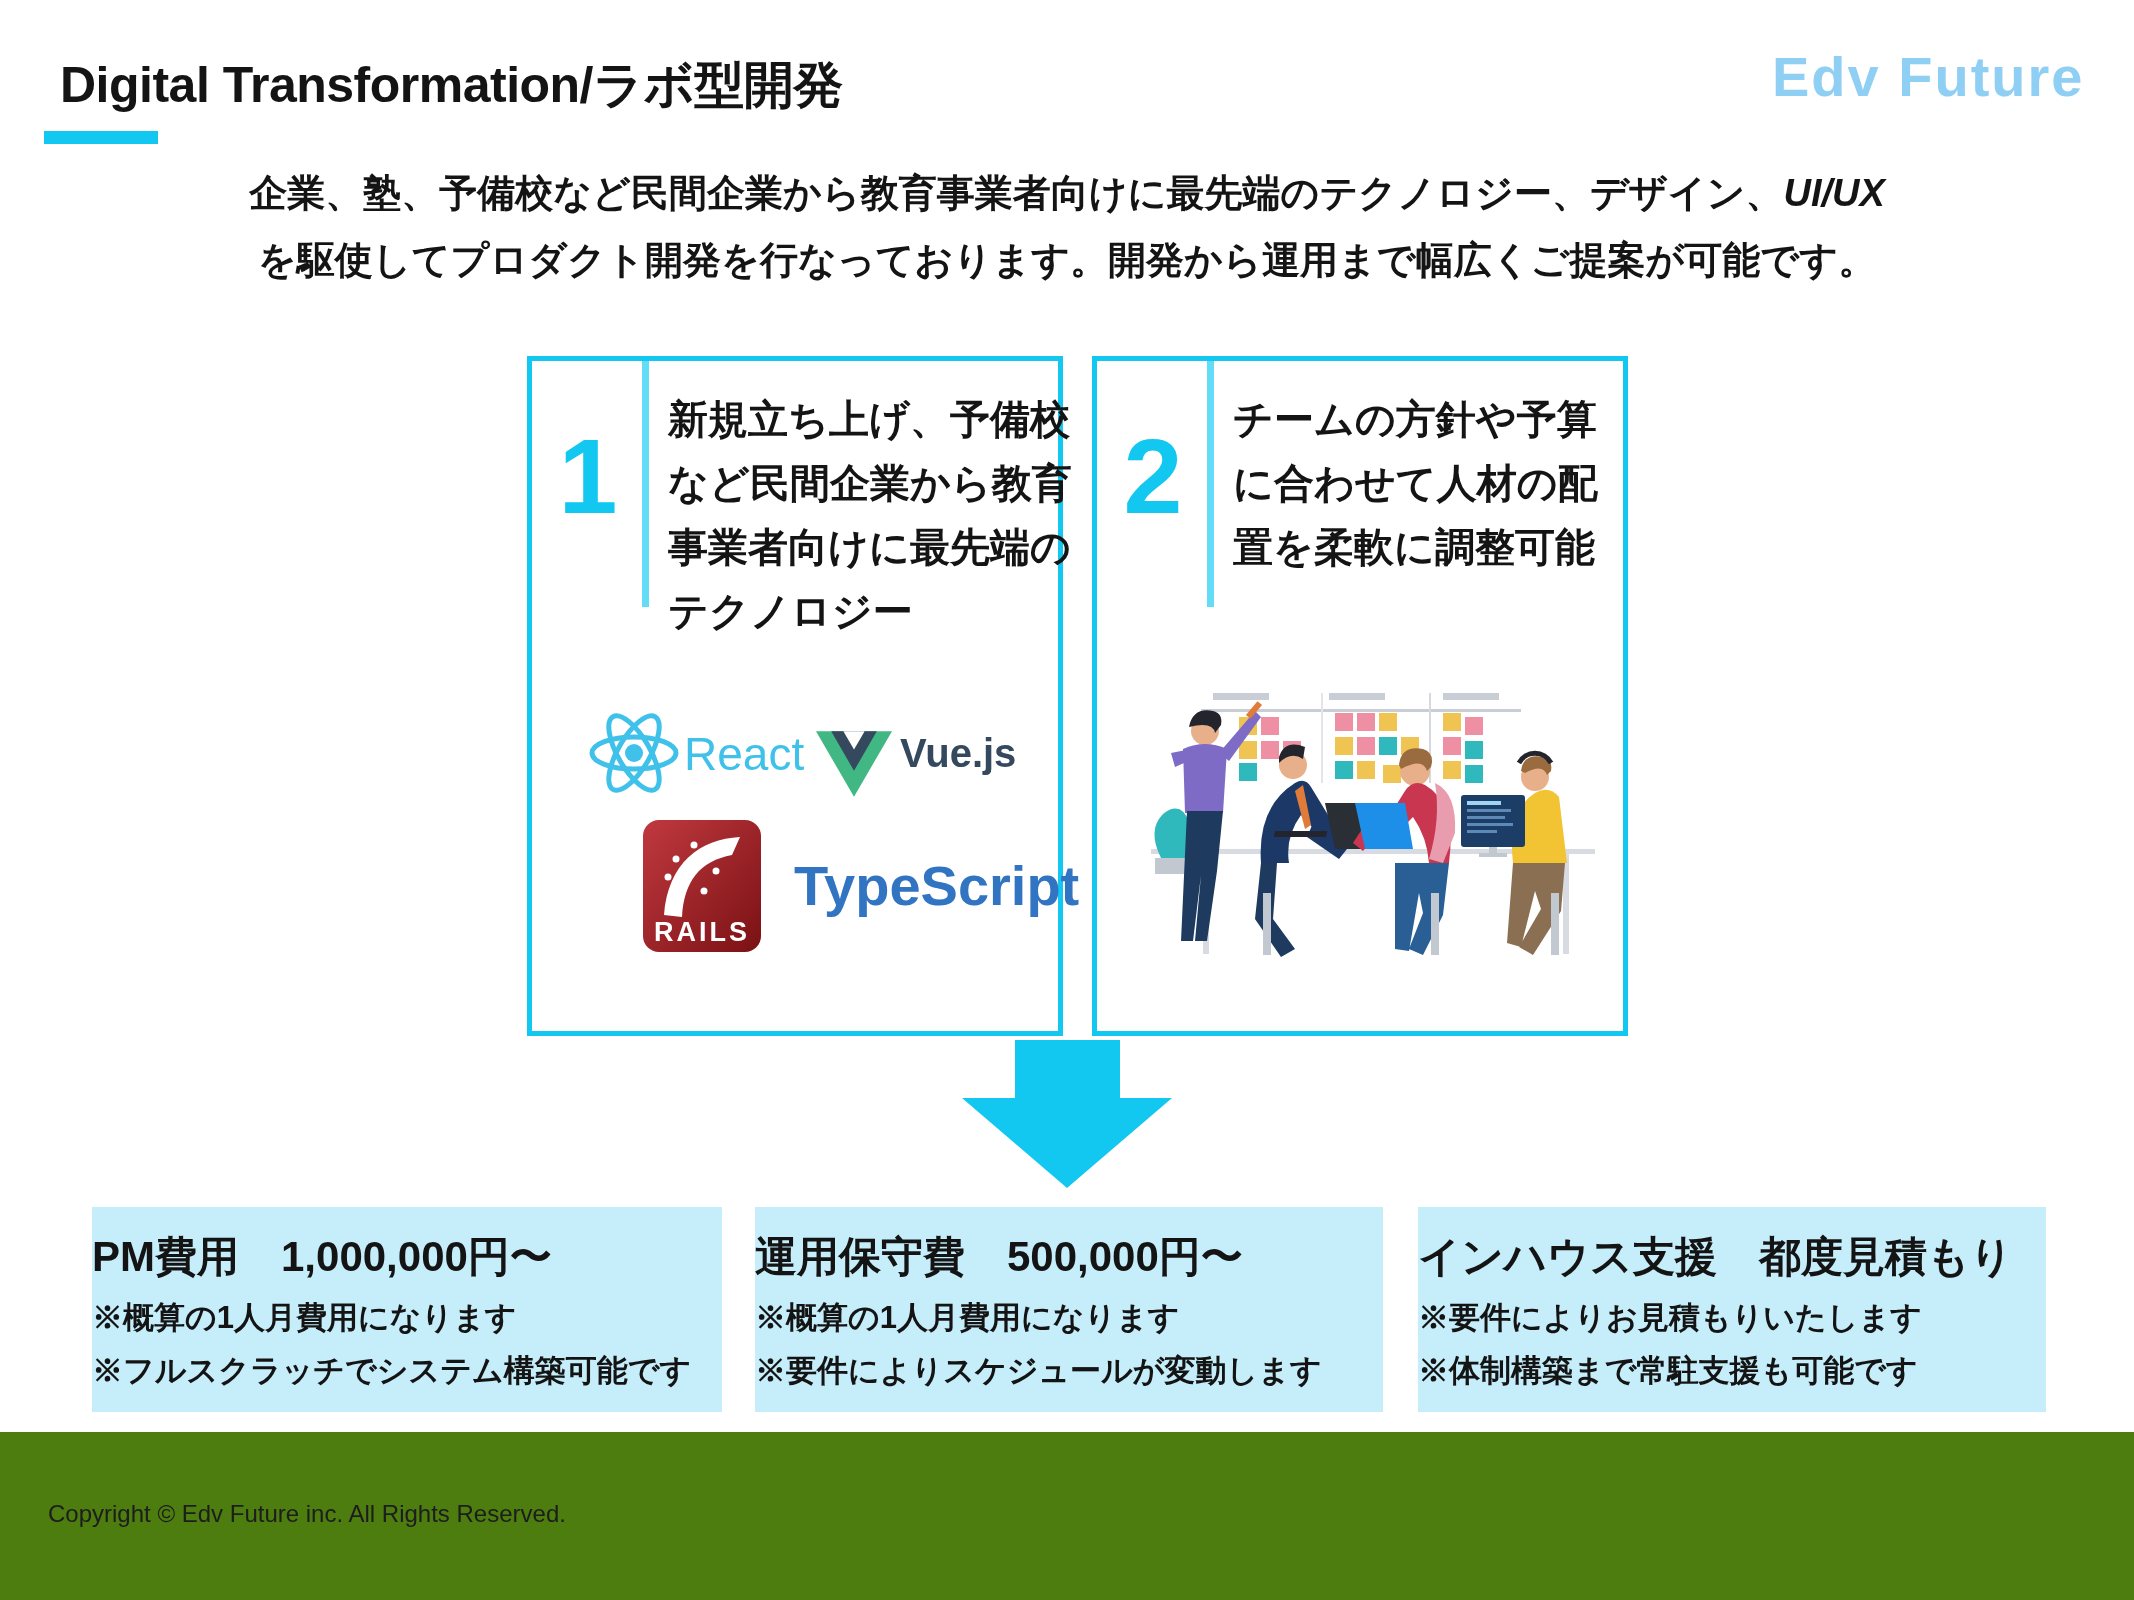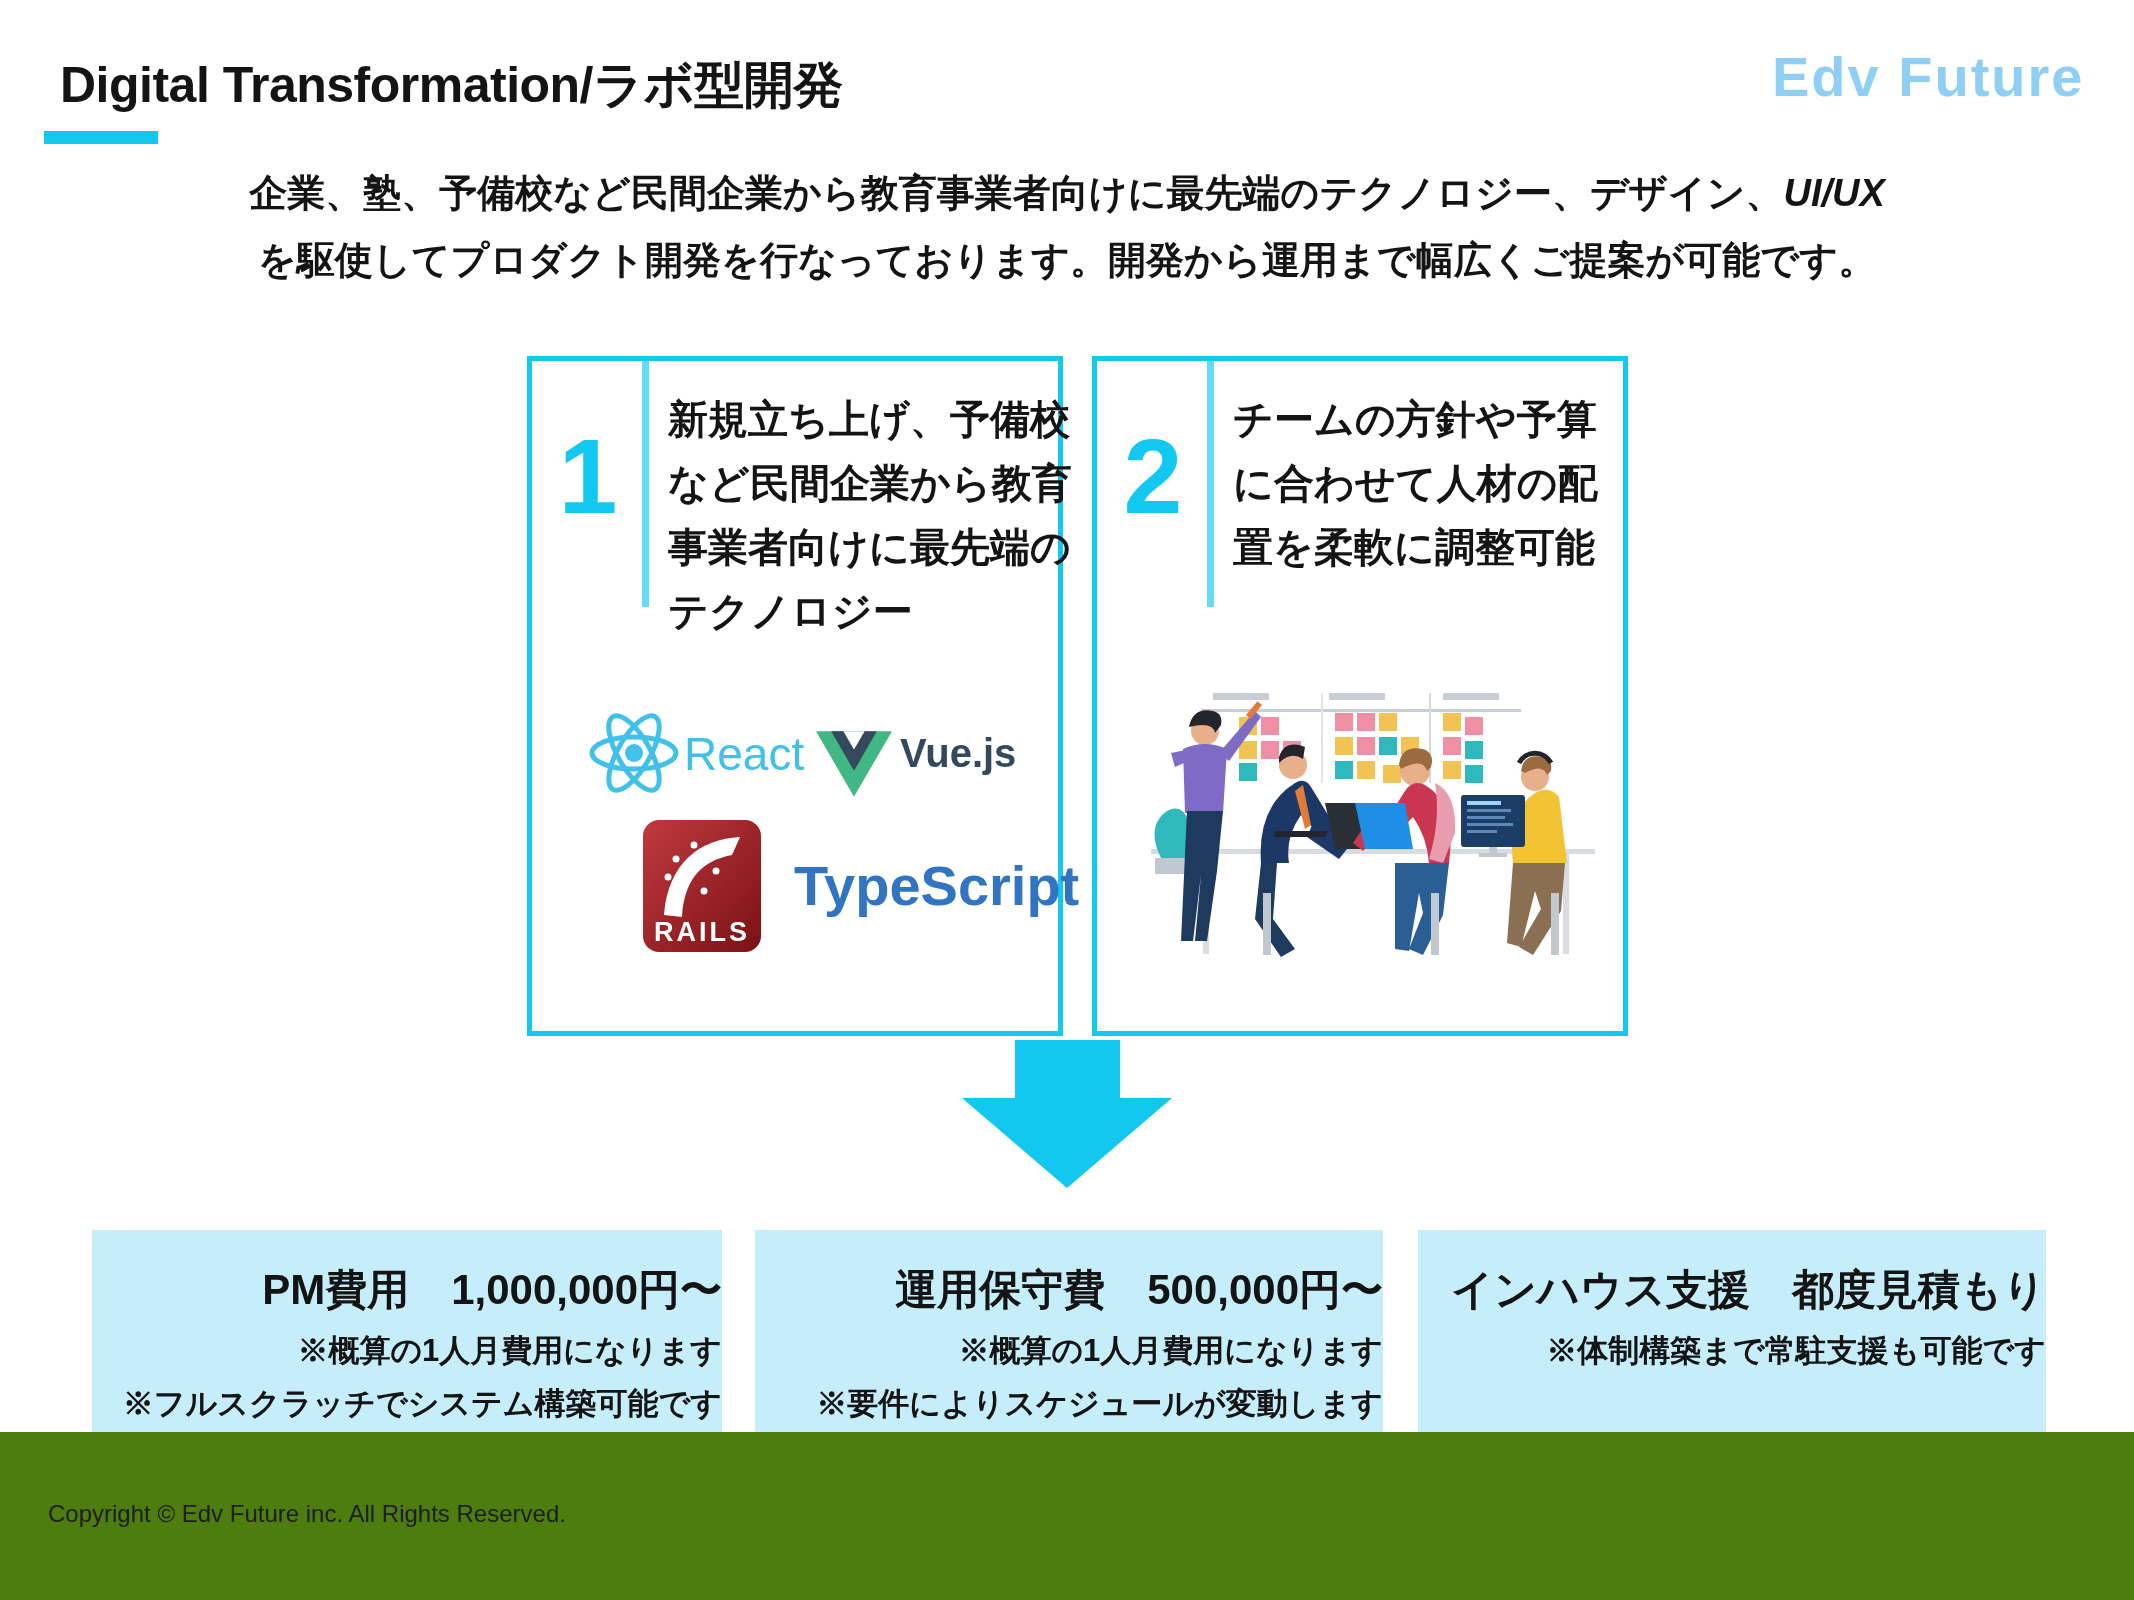--- a/index.html
+++ b/index.html
@@ -49,23 +49,22 @@
   .vue-label { position:absolute; left:312px; top:26px; font-size:40px; font-weight:bold; color:#35495E; }
   .tech-row2 { position:absolute; left:110px; top:458px; height:140px; width:420px; }
   .ts-label { position:absolute; left:152px; top:34px; font-size:56px; font-weight:600; color:#3174C1; }
 
   
   .down-arrow { left:960px; top:1040px; }
 
   
   .price-box {
     top:1207px; height:205px; width:630px;
-    background:#C5EDFA; text-align:right;
-    padding-top:36px;
-    margin-top:23px;
+    background:#C5EDFA; text-align:left;
+    padding-top:26px;
   }
   .price-a { left:92px; }
   .price-b { left:755px; width:628px; }
   .price-c { left:1418px; width:628px; }
   .price-title { font-size:42px; font-weight:bold; line-height:48px; color:#141414; }
   .price-note { font-size:31px; font-weight:bold; line-height:53px; color:#141414; }
   .price-notes { margin-top:10px; }
 
   
   .footer-band { left:0; top:1432px; width:2134px; height:168px; background:#4d7c0f; }
@@ -239,19 +238,20 @@
   <div class="price-title">運用保守費　500,000円〜</div>
   <div class="price-notes">
     <div class="price-note">※概算の1人月費用になります</div>
     <div class="price-note">※要件によりスケジュールが変動します</div>
   </div>
 </div>
 
 <div class="abs price-box price-c">
   <div class="price-title">インハウス支援　都度見積もり</div>
   <div class="price-notes">
+    <div class="price-note">※要件によりお見積もりいたします</div>
     <div class="price-note">※体制構築まで常駐支援も可能です</div>
   </div>
 </div>
 
 <div class="abs footer-band">
   <div class="footer-text">Copyright © Edv Future inc. All Rights Reserved.</div>
 </div>
 
 </body></html>

